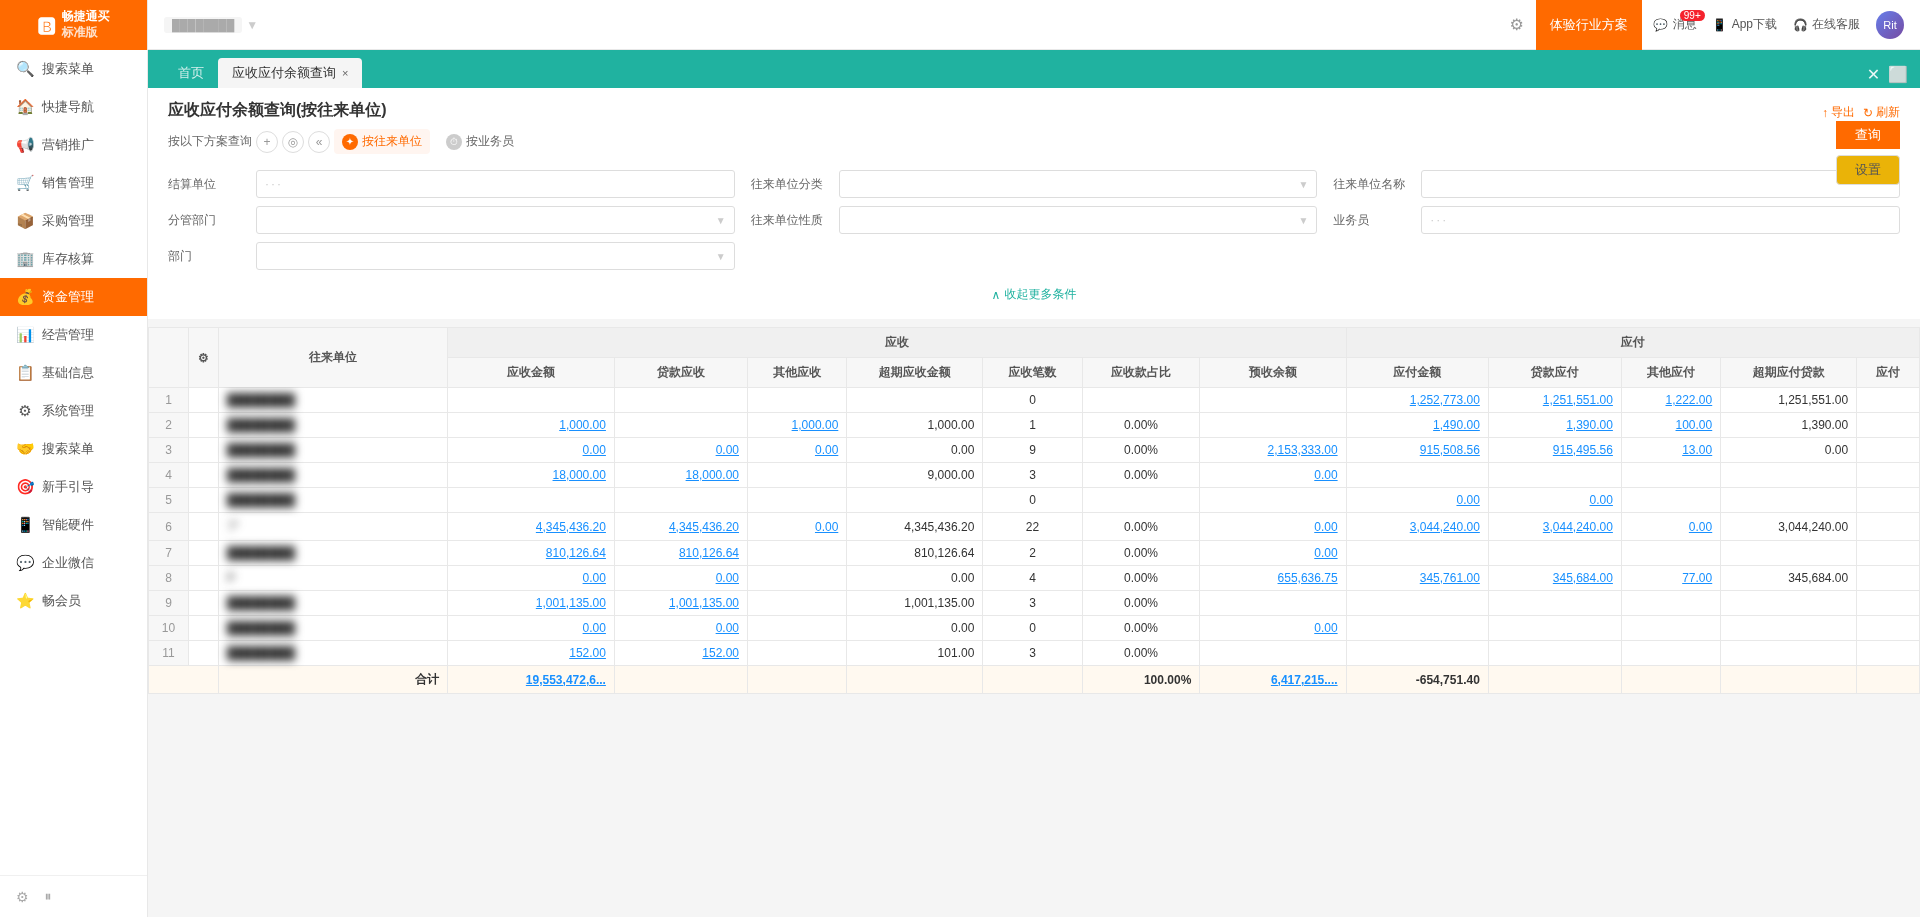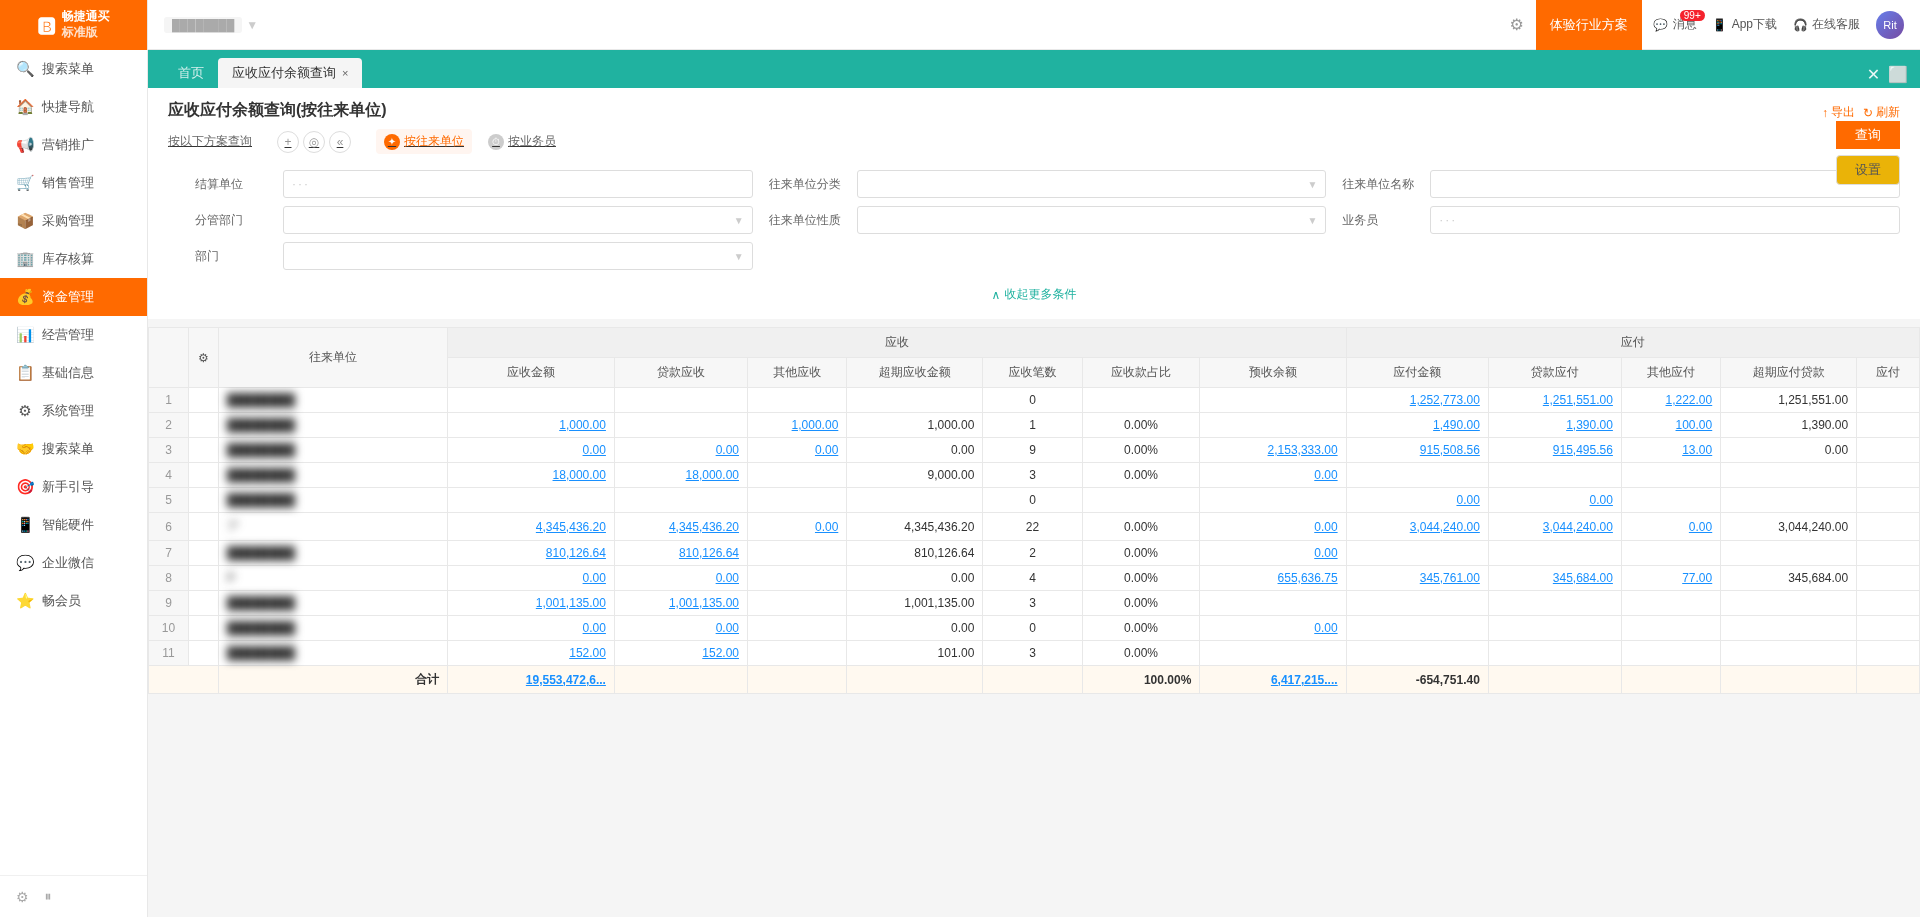--- a/index.html
+++ b/index.html
@@ -62,53 +62,53 @@
     
     .content-area { flex: 1; overflow-y: auto; background: #f5f5f5; padding: 0; }
 
     
     .page-header {
       background: #fff; padding: 12px 20px 0; display: flex; align-items: flex-end; justify-content: space-between;
     }
     .page-title { font-size: 16px; font-weight: bold; color: #333; }
     .page-actions { display: flex; gap: 8px; align-items: center; }
     .action-btn { color: #ff6a00; cursor: pointer; font-size: 12px; display: flex; align-items: center; gap: 3px; background: none; border: none; }
-    .filter-row1 { display: flex; align-items: center; gap: 25px; margin-bottom: 8px; text-decoration: underline; }
+    .filter-row1 { display: flex; align-items: center; gap: 4px; margin-bottom: 8px; }
     .filter-label { color: #666; font-size: 12px; flex-shrink: 0; }
     .filter-add-btns { display: flex; gap: 4px; }
     .filter-btn { width: 22px; height: 22px; border-radius: 50%; border: 1px solid #ddd; background: #fff; cursor: pointer; display: flex; align-items: center; justify-content: center; color: #999; font-size: 12px; }
     .scheme-items { display: flex; gap: 8px; }
     .scheme-item { display: flex; align-items: center; gap: 4px; padding: 4px 8px; border-radius: 4px; cursor: pointer; font-size: 12px; }
     .scheme-item.active { background: #fff5f0; color: #ff6a00; }
     .scheme-item .scheme-icon { width: 16px; height: 16px; border-radius: 50%; background: #ff6a00; color: #fff; display: flex; align-items: center; justify-content: center; font-size: 10px; }
     .scheme-item.inactive { color: #666; }
     .scheme-item.inactive .scheme-icon { background: #ccc; }
 
-    .filter-fields { display: grid; grid-template-columns: 1fr 1fr 1fr; gap: 8px 16px; padding: 8px 0; margin-left: 27px; }
+    .filter-fields { display: grid; grid-template-columns: 1fr 1fr 1fr; gap: 8px 16px; padding: 8px 0; }
     .filter-field { display: flex; align-items: center; gap: 8px; }
     .field-label { color: #666; font-size: 12px; white-space: nowrap; min-width: 80px; }
     .field-input {
       flex: 1; height: 28px; border: 1px solid #ddd; border-radius: 3px; padding: 0 8px;
       font-size: 12px; color: #333; display: flex; align-items: center; justify-content: space-between;
       background: #fff; cursor: pointer;
     }
     .field-input .dots { color: #ccc; letter-spacing: 2px; }
     .field-input .arrow { color: #ccc; font-size: 10px; }
     .collapse-btn {
       display: flex; align-items: center; justify-content: center; gap: 4px;
       color: #20b2a0; font-size: 12px; cursor: pointer; padding: 4px 0; text-align: center;
     }
 
     
     .table-wrap { margin: 8px 0 0; background: #fff; overflow: hidden; }
     .table-container { overflow-x: auto; overflow-y: auto; max-height: 420px; }
     table { width: 100%; border-collapse: collapse; font-size: 12px; min-width: 1400px; }
     th {
       background: #f7f7f7; border: 1px solid #e8e8e8; padding: 6px 8px;
-      text-align: center; color: #555; font-weight: normal; white-space: nowrap; position: sticky; top: 0; z-index: 2;
+      text-align: center; color: #555; font-weight: bold; white-space: nowrap; position: sticky; top: 0; z-index: 2;
     }
     th.group-header { background: #f0f0f0; }
     td { border: 1px solid #e8e8e8; padding: 5px 8px; text-align: right; color: #333; white-space: nowrap; }
     td.center { text-align: center; }
     td.left { text-align: left; }
     td a { color: #1890ff; text-decoration: underline; cursor: pointer; }
     tr.total-row td { background: #fff9f0; font-weight: bold; padding-left: 20px; }
     .col-num { width: 40px; text-align: center; background: #f7f7f7; color: #999; }
     .blur-text { filter: blur(4px); user-select: none; }
 

